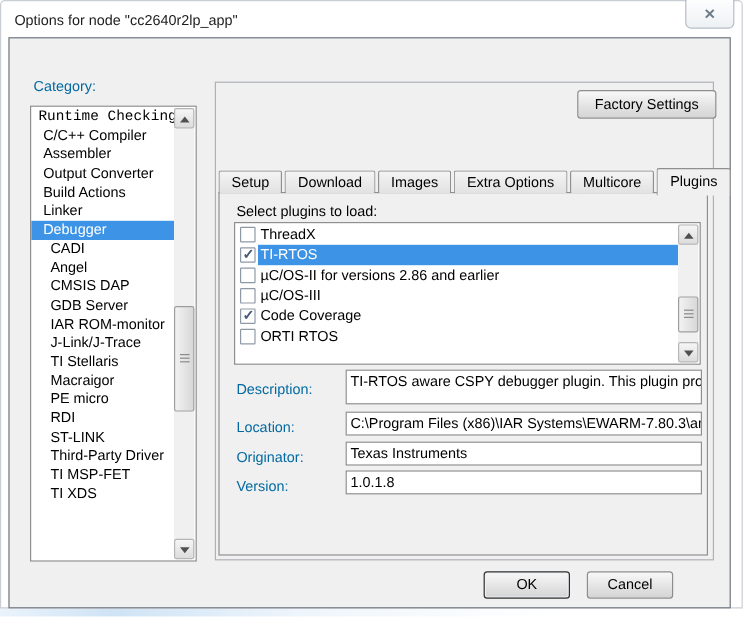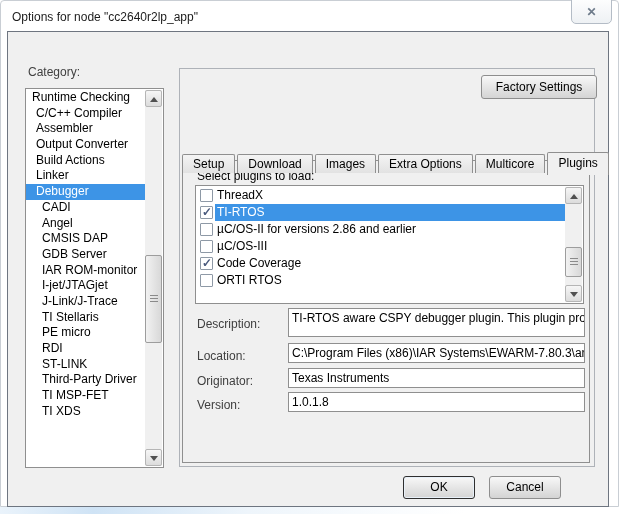--- a/index.html
+++ b/index.html
@@ -15,21 +15,21 @@
   .title-text { position:absolute; left:11px; top:9px; font-size:12px; color:#1c1c1c; white-space:nowrap; }
   .close-btn { position:absolute; right:6px; top:-5px; width:41px; height:28px;
                background:linear-gradient(#ffffff,#eef1f4); border:1px solid #b4bcc6;
                border-radius:0 0 5px 5px; text-align:center; }
   .close-x { display:block; margin-top:9px; font-size:12px; font-weight:bold; color:#6e7b8a; line-height:12px; }
 
   
   .client { position:absolute; left:6px; top:30px; width:602px; height:476px;
             background:#f0f0f0; border:1px solid #6e7580; }
 
-  .label { position:absolute; white-space:nowrap; color:#404040; }
+  .label { position:absolute; white-space:nowrap; color:#0369a1; }
 
   
   .cat-label { left:20px; top:33px; }
   .listbox { position:absolute; background:#ffffff; border:1px solid #8f8f8f; overflow:hidden; }
   .cat-list { left:17px; top:56px; width:139px; height:380px; padding:1px 18px 1px 0; }
   .cat-item { height:15.7px; line-height:15.7px; white-space:nowrap; padding-left:4px; }
   .cat-item.sel { background:#3d94e6; color:#fff; }
 
   
   .sb { position:absolute; top:1px; right:1px; bottom:1px; width:17px; background:#f0f0f0; }
@@ -46,21 +46,21 @@
           background:#8a8a8a; box-shadow:0 3px 0 #8a8a8a, 0 6px 0 #8a8a8a; }
 
   
   .group-frame { position:absolute; left:171px; top:36px; width:416px; height:399px;
                  border:1px solid #aeb2b8; background:#f0f0f0; }
   .btn { background:linear-gradient(#f8f8f8,#e2e2e2 60%,#d4d4d4); border:1px solid #8e8e8e;
          border-radius:3px; text-align:center; font-size:12px; color:#000; }
   .factory-btn { position:absolute; left:473px; top:43px; width:116px; height:24px; line-height:22px; }
 
   
-  .tabstrip { position:absolute; left:174px; top:120px; height:21px; display:flex; align-items:flex-end; z-index:3; }
+  .tabstrip { position:absolute; left:174px; top:108px; height:21px; display:flex; align-items:flex-end; z-index:3; }
   .tab { height:19px; line-height:18px; padding:0 10px; margin-right:2px;
          background:linear-gradient(#f4f4f4,#e2e2e2); border:1px solid #8f8f8f; border-bottom:none;
          border-radius:2px 2px 0 0; white-space:nowrap; }
   .tab.active { height:23px; line-height:21px; background:#f0f0f0; position:relative; z-index:4; margin-bottom:-2px; }
   .tab-panel { position:absolute; left:174px; top:128px; width:408px; height:303px;
                background:#f0f0f0; border:1px solid #8f8f8f; z-index:2; }
 
   
   .plugins-label { position:absolute; left:14px; top:8px; }
   .plug-list { left:12px; top:24px; width:389px; height:119px; padding:1px 18px 0 1px; }
@@ -114,35 +114,35 @@
           <div class="sb-btn sb-up">
               <span class="tri-up"></span>
             </div>
           <div class="sb-thumb" style="top:165px; height:88px;">
               <span class="grip"></span>
             </div>
           <div class="sb-btn sb-down">
               <span class="tri-down"></span>
             </div>
         </div>
-      <div class="cat-item" style="padding-left: 6px;">Runtime Checking</div>
+      <div class="cat-item" style="padding-left: 6px; font-family: Liberation Mono, monospace;">Runtime Checking</div>
           <div class="cat-item" style="padding-left: 10px;">C/C++ Compiler</div>
           <div class="cat-item" style="padding-left: 10px;">Assembler</div>
           <div class="cat-item" style="padding-left: 10px;">Output Converter</div>
           <div class="cat-item" style="padding-left: 10px;">Build Actions</div>
           <div class="cat-item" style="padding-left: 10px;">Linker</div>
           <div class="cat-item sel" style="padding-left: 10px;">Debugger</div>
           <div class="cat-item" style="padding-left: 16px;">CADI</div>
           <div class="cat-item" style="padding-left: 16px;">Angel</div>
           <div class="cat-item" style="padding-left: 16px;">CMSIS DAP</div>
           <div class="cat-item" style="padding-left: 16px;">GDB Server</div>
           <div class="cat-item" style="padding-left: 16px;">IAR ROM-monitor</div>
-          <div class="cat-item" style="padding-left: 16px;">I-jet/JTAGjet</div>
           <div class="cat-item" style="padding-left: 16px;">J-Link/J-Trace</div>
           <div class="cat-item" style="padding-left: 16px;">TI Stellaris</div>
+          <div class="cat-item" style="padding-left: 16px;">Macraigor</div>
           <div class="cat-item" style="padding-left: 16px;">PE micro</div>
           <div class="cat-item" style="padding-left: 16px;">RDI</div>
           <div class="cat-item" style="padding-left: 16px;">ST-LINK</div>
           <div class="cat-item" style="padding-left: 16px;">Third-Party Driver</div>
           <div class="cat-item" style="padding-left: 16px;">TI MSP-FET</div>
           <div class="cat-item" style="padding-left: 16px;">TI XDS</div>
         </div>
 
       <div class="group-frame"></div>
 

